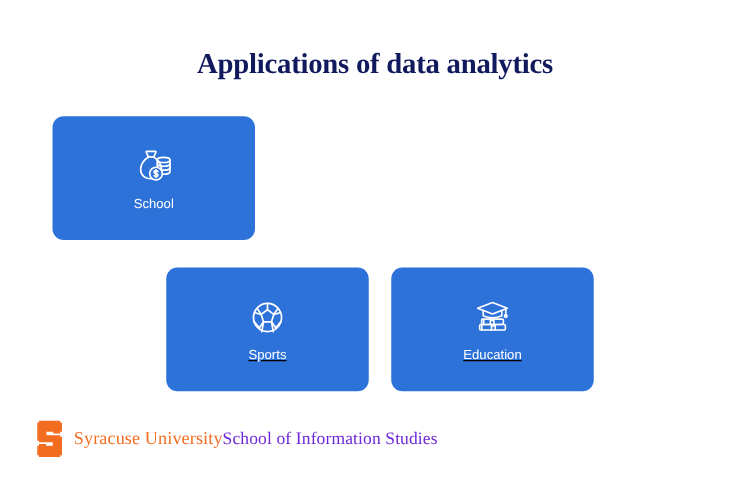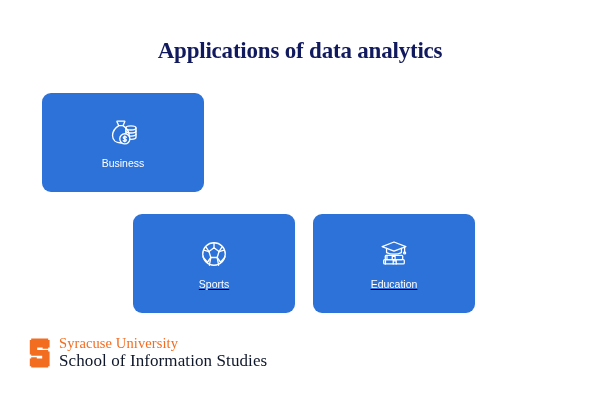--- a/index.html
+++ b/index.html
@@ -99,34 +99,33 @@
     align-items: center;
     gap: 7px;
   }
   .logo-mark {
     width: 24px;
     height: 31px;
     display: block;
   }
   .logo-text {
     display: flex;
-    flex-direction: column;
     justify-content: center;
     line-height: 1.08;
   }
   .logo-line1 {
     font-family: "Liberation Serif", serif;
     font-size: 14.5px;
     color: #f36d21;
     letter-spacing: 0.1px;
   }
   .logo-line2 {
     font-family: "Liberation Serif", serif;
-    font-size: 17px;
-    color: #0f172a;
+    font-size: 14px;
+    color: #6d28d9;
     letter-spacing: 0.1px;
   }
 </style>
 </head>
 <body>
 
 <div class="slide">
 
   <div class="slide-title">Applications of data analytics</div>
 
@@ -141,21 +140,21 @@
           <path d="M18.7 14.6 C14.2 17.4 10.8 22 10.8 27.3 C10.8 33.2 15.3 36.6 21.3 36.6 C27.3 36.6 31.8 33.2 31.8 27.3 C31.8 22 28.4 17.4 23.9 14.6 Z"></path>
           <ellipse cx="34" cy="17.6" rx="6.4" ry="2.6"></ellipse>
           <path d="M27.6 17.6 L27.6 29.5 C27.6 30.9 30.5 32.1 34 32.1 C37.5 32.1 40.4 30.9 40.4 29.5 L40.4 17.6"></path>
           <path d="M27.6 21.4 C27.6 22.8 30.5 24 34 24 C37.5 24 40.4 22.8 40.4 21.4"></path>
           <path d="M27.6 25.4 C27.6 26.8 30.5 28 34 28 C37.5 28 40.4 26.8 40.4 25.4"></path>
           <circle cx="26.3" cy="31.4" r="6.4" fill="#2d72d9"></circle>
           <path d="M26.3 27.7 L26.3 35.1"></path>
           <path d="M28.2 29.3 C27.7 28.7 27 28.5 26.3 28.5 C25.2 28.5 24.4 29.1 24.4 30 C24.4 32 28.2 31 28.2 32.9 C28.2 33.8 27.4 34.4 26.3 34.4 C25.5 34.4 24.8 34.1 24.4 33.5"></path>
         </svg>
       </span>
-      <span class="card-label">Business</span>
+      <span class="card-label">School</span>
     </div>
 
   </div>
 
   <div class="card-row row-bottom">
 
     <div class="card">
       <span class="card-icon">
         <svg viewBox="0 0 48 48" fill="none" stroke="#ffffff" stroke-width="1.7" stroke-linecap="round" stroke-linejoin="round">
           <circle cx="24" cy="24" r="14.2"></circle>

